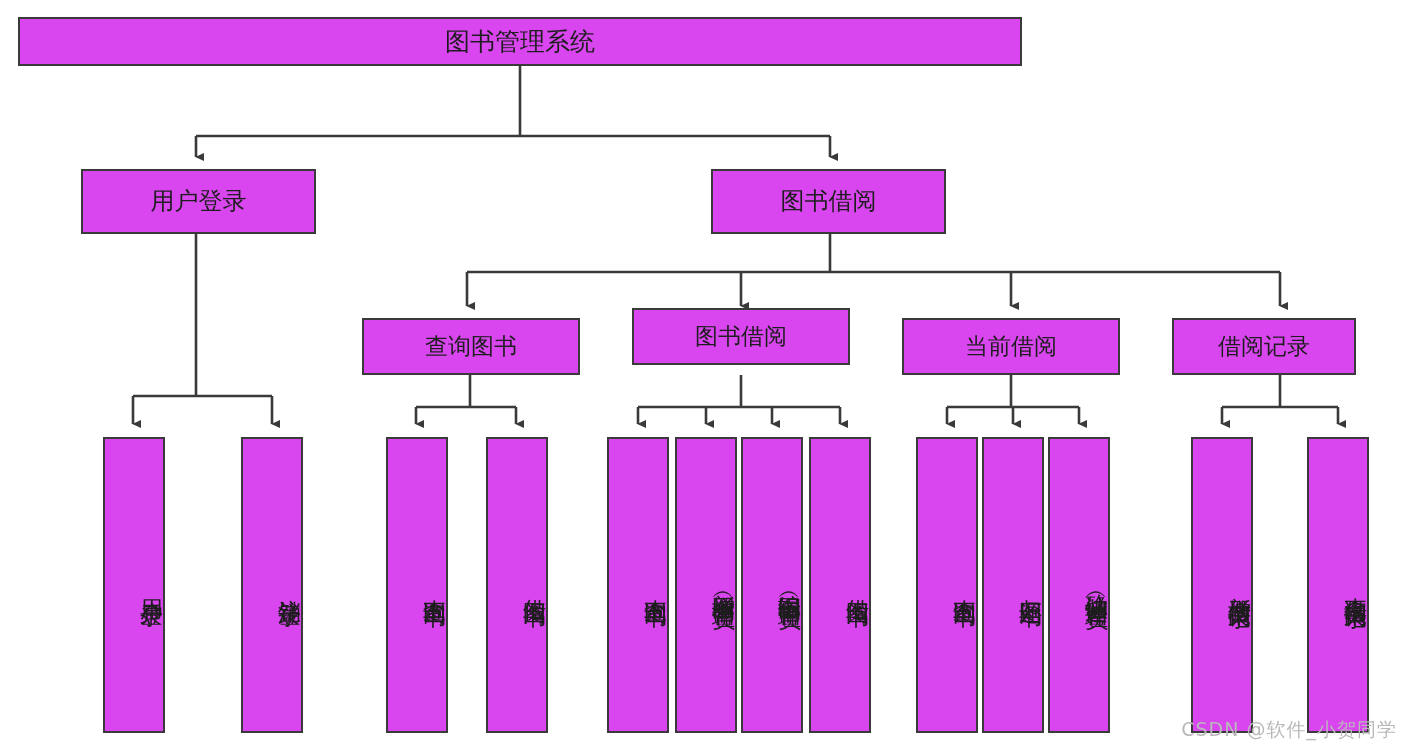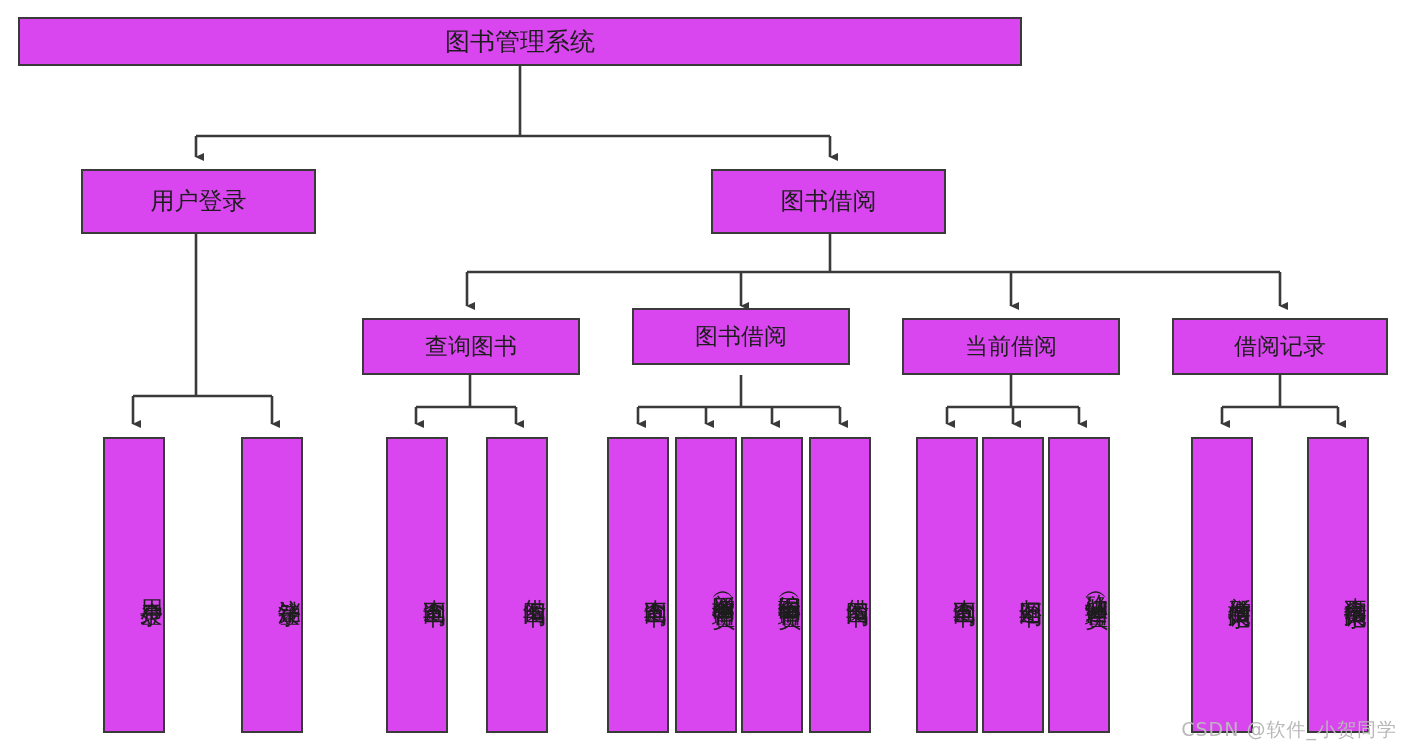--- a/index.html
+++ b/index.html
@@ -134,21 +134,21 @@
 
   <div class="node lvl3" style="left:362px; top:318px; width:218px; height:57px;">
     <span>查询图书</span>
   </div>
   <div class="node lvl3" style="left:632px; top:308px; width:218px; height:57px;">
     <span>图书借阅</span>
   </div>
   <div class="node lvl3" style="left:902px; top:318px; width:218px; height:57px;">
     <span>当前借阅</span>
   </div>
-  <div class="node lvl3" style="left:1172px; top:318px; width:216px; height:57px;">
+  <div class="node lvl3" style="left:1172px; top:318px; width:184px; height:57px;">
     <span>借阅记录</span>
   </div>
 
   <div class="node leaf" style="left:103px; top:437px; width:62px; height:296px;">
     <span class="vtext">用户登录</span>
   </div>
   <div class="node leaf" style="left:241px; top:437px; width:62px; height:296px;">
     <span class="vtext">注销登录</span>
   </div>
 

